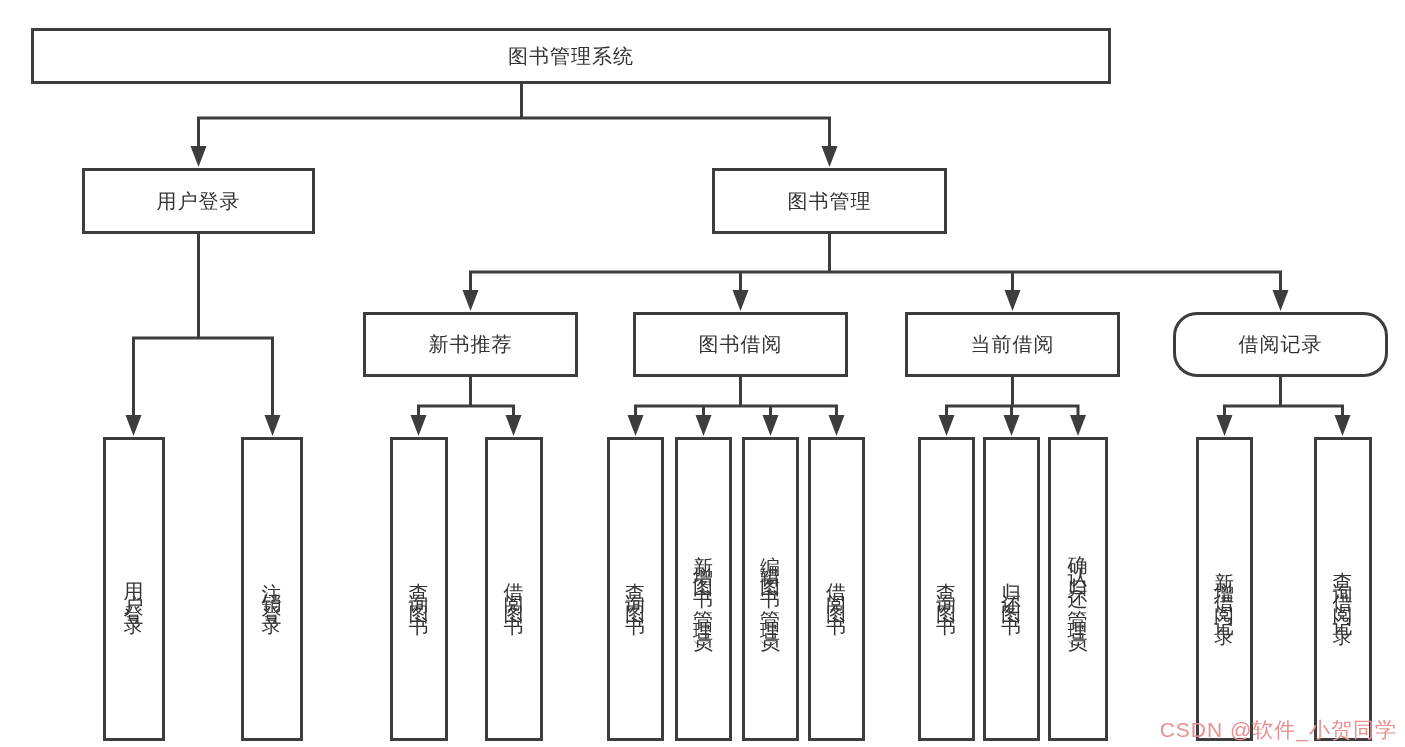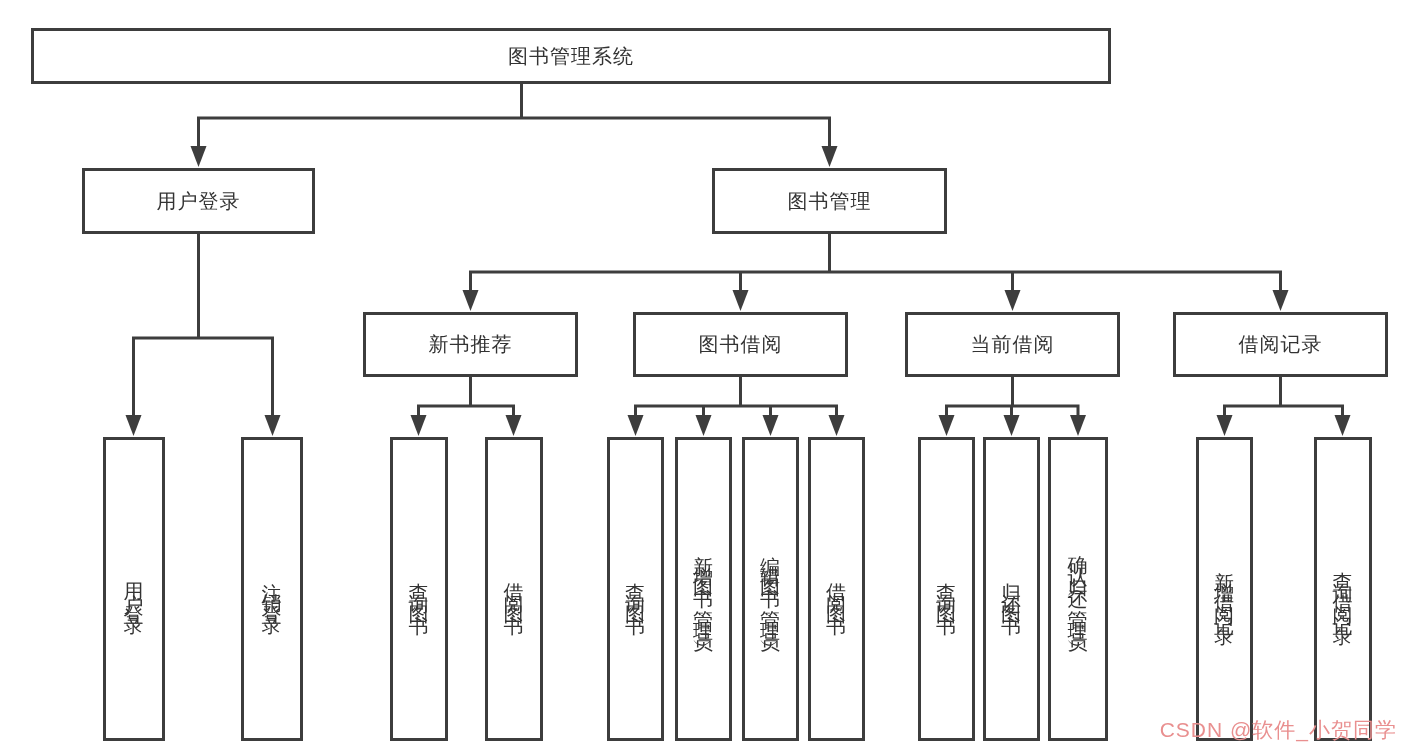--- a/index.html
+++ b/index.html
@@ -123,21 +123,21 @@
 
   <div class="node" style="left:712px; top:168px; width:235px; height:66px;">
     <span>图书管理</span>
   </div>
   <div class="node" style="left:633px; top:312px; width:215px; height:65px;">
     <span>图书借阅</span>
   </div>
   <div class="node" style="left:905px; top:312px; width:215px; height:65px;font-family:Liberation Mono, monospace;">
     <span>当前借阅</span>
   </div>
-  <div class="node" style="left:1173px; top:312px; width:215px; height:65px;">
+  <div class="node" style="left:1173px; top:312px; width:215px; height:65px;border-radius:24px;">
     <span>借阅记录</span>
   </div>
 
   <div class="node node-v" style="left:103px; top:437px; width:62px; height:304px;">
     <span>用户登录</span>
   </div>
   <div class="node node-v" style="left:241px; top:437px; width:62px; height:304px;">
     <span>注销登录</span>
   </div>
 

